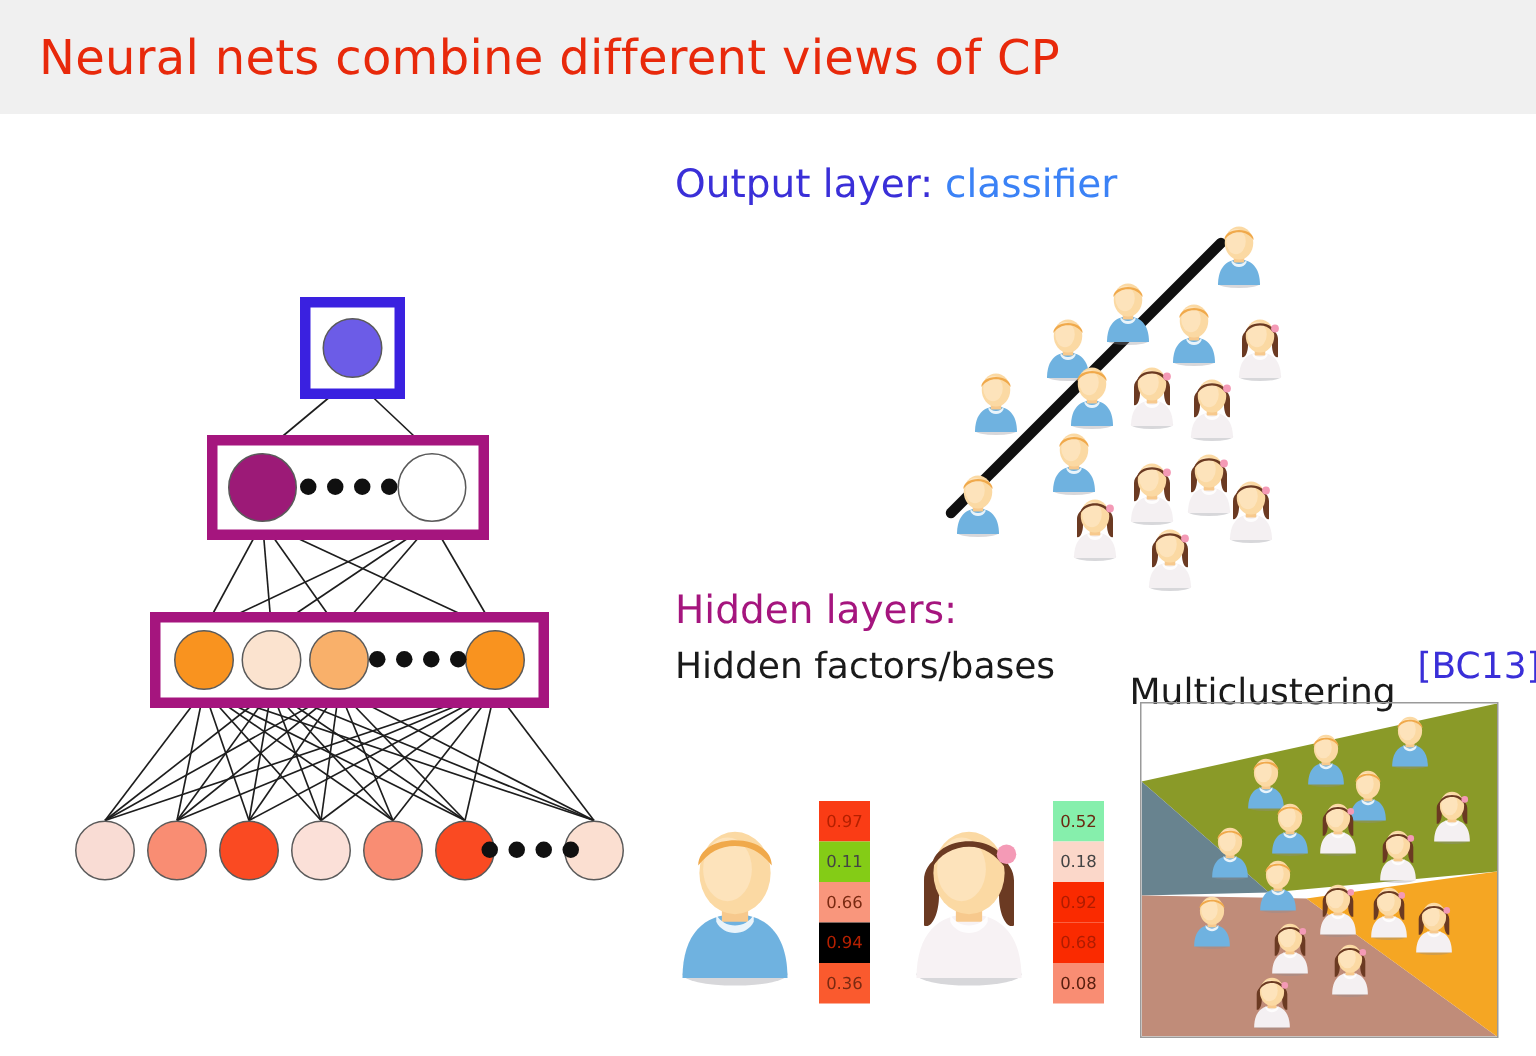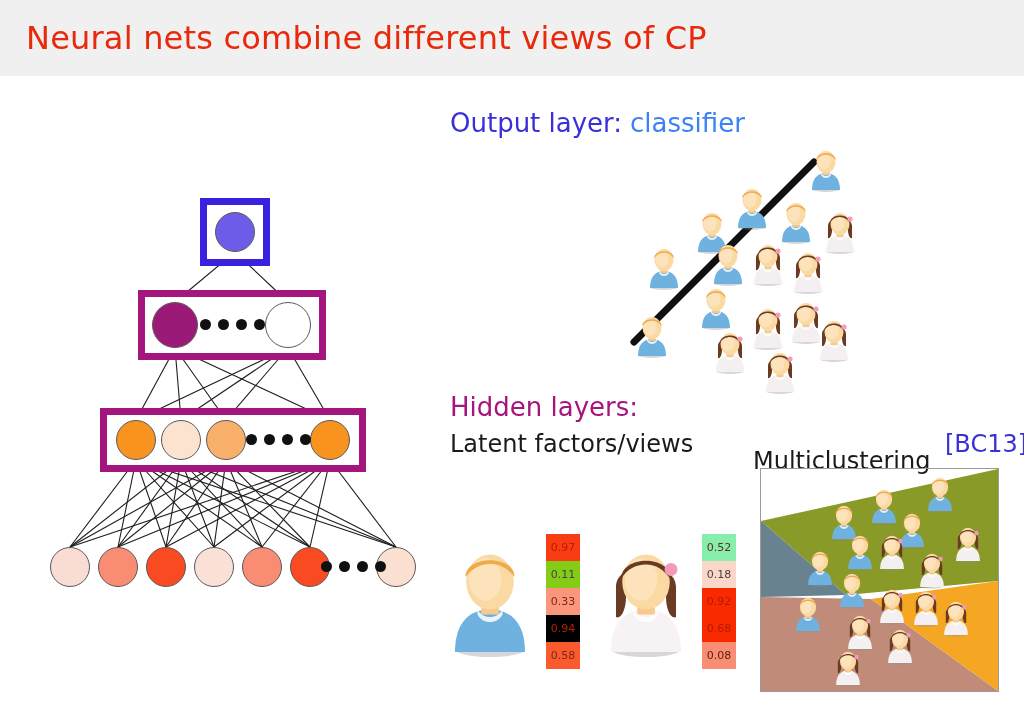--- a/index.html
+++ b/index.html
@@ -67,21 +67,21 @@
 </head>
 <body>
 
 <div id="header-band" style="background: rgb(240, 240, 240);"></div>
 <div class="lbl" id="slide-title" style="color: rgb(232, 41, 11);">Neural nets combine different views of CP</div>
 
 <div class="lbl" id="output-label" style="color: rgb(58, 47, 216);">Output layer:</div>
 <div class="lbl" id="output-label-2">classifier</div>
 
 <div class="lbl" id="hidden-label" style="color: rgb(165, 21, 126);">Hidden layers:</div>
-<div class="lbl" id="latent-label">Latent factors/views</div>
+<div class="lbl" id="latent-label">Hidden factors/bases</div>
 <div class="lbl" id="multi-label">Multiclustering</div>
 <div class="lbl" id="multi-cite" style="color: rgb(58, 47, 216);">[BC13]</div>
 
 <div id="nn">
   <svg width="440" height="460">
     <g id="edges" stroke="#1d1d1d" stroke-width="1.1" fill="none">
         <line x1="175" y1="152" x2="235" y2="102"></line>
         <line x1="288" y1="152" x2="235" y2="102"></line>
         <line x1="136" y1="270" x2="175" y2="198"></line>
         <line x1="136" y1="270" x2="288" y2="198"></line>
@@ -337,23 +337,23 @@
           <path d="M6 42 C6 30 12 25 20 25 C28 25 34 30 34 42 Z" fill="#6fb2e0"></path>
           <rect x="16.5" y="20" width="7" height="7" fill="#f7c98d"></rect>
           <ellipse cx="20" cy="14" rx="9.5" ry="11" fill="#fbd9a3"></ellipse>
           <ellipse cx="18" cy="13" rx="6.5" ry="8.5" fill="#fde3bb"></ellipse>
           <path d="M10.2 12 C10.2 3 29.8 3 29.8 12 C27 8.5 24 6.8 20 6.8 C16 6.8 13 8.5 10.2 12 Z" fill="#f0a94b"></path>
           <path d="M15 25 C17 29 23 29 25 25 L25 27 C23 31 17 31 15 27 Z" fill="#ffffff" opacity="0.85"></path>
         </svg></div>
       <div class="facecol" style="left: 106px; top: 14px;">
         <div class="cell" style="background: rgb(250, 60, 21); color: rgb(181, 32, 0);">0.97</div>
         <div class="cell" style="background: #84cc16; color: rgb(68, 68, 68);">0.11</div>
-        <div class="cell" style="background: rgb(249, 150, 124); color: rgb(122, 42, 18);">0.33</div>
+        <div class="cell" style="background: rgb(249, 150, 124); color: rgb(122, 42, 18);">0.66</div>
         <div class="cell" style="background: #000000; color: rgb(181, 32, 0);">0.94</div>
-        <div class="cell" style="background: rgb(250, 90, 46); color: rgb(122, 42, 18);">0.58</div>
+        <div class="cell" style="background: rgb(250, 90, 46); color: rgb(122, 42, 18);">0.36</div>
       </div>
       <div style="position: absolute; left: 156px; top: 8px; width: 100px; height: 148px;"><svg width="100" height="148" viewBox="0 0 40 44">
           <ellipse cx="20" cy="41" rx="14" ry="3" fill="rgba(140,140,150,0.35)"></ellipse>
           <path d="M6 42 C6 30 12 25 20 25 C28 25 34 30 34 42 Z" fill="#f7f2f4"></path>
           <rect x="16.5" y="20" width="7" height="7" fill="#f7c98d"></rect>
           <path d="M8 16 C8 5 32 5 32 16 L32 28 C30 29 28 25 28 20 L12 20 C12 25 10 29 8 28 Z" fill="#6b3a22"></path>
           <ellipse cx="20" cy="14" rx="9.5" ry="11" fill="#fbd9a3"></ellipse>
           <ellipse cx="18" cy="13" rx="6.5" ry="8.5" fill="#fde3bb"></ellipse>
           <path d="M10 13 C10 3 30 3 30 13 C27 9 24 7 20 7 C16 7 12 9 10 13 Z" fill="#6b3a22"></path>
           <circle cx="30" cy="9" r="2.6" fill="#f49ab6"></circle>

